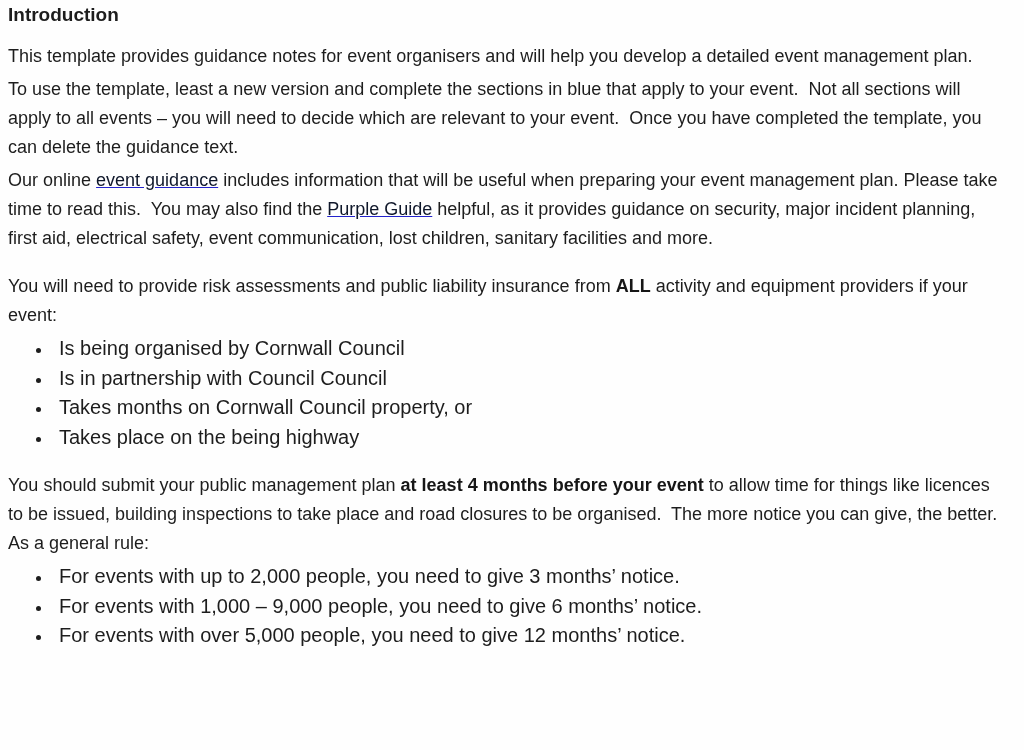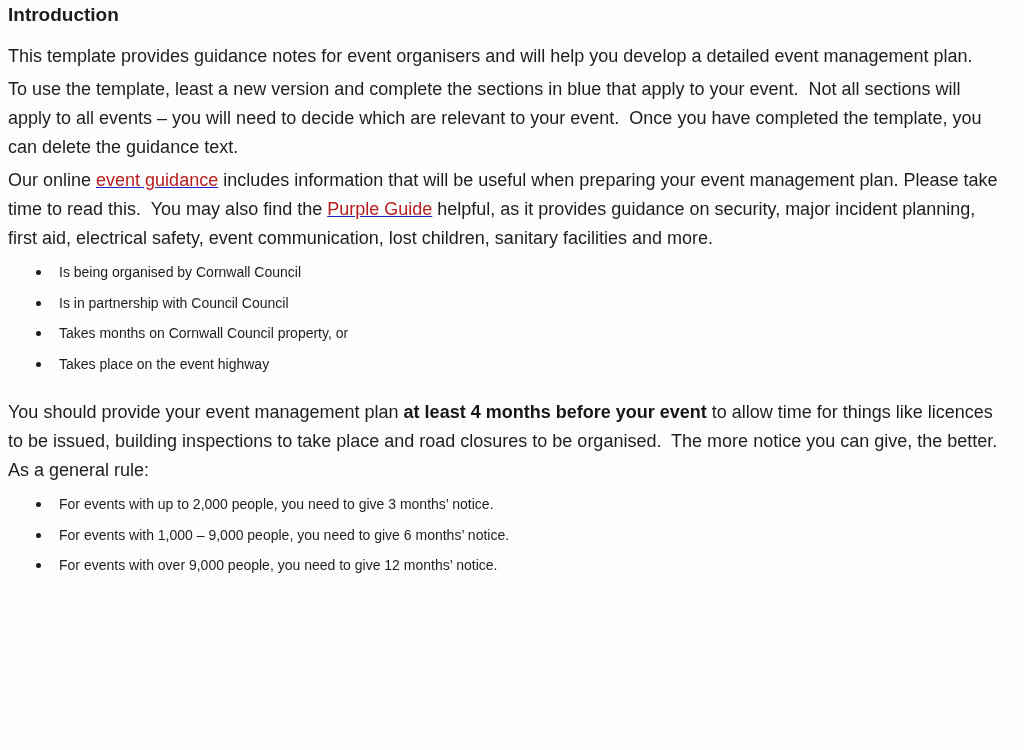--- a/index.html
+++ b/index.html
@@ -29,34 +29,34 @@
   .para {
     font-size: 18px;
     line-height: 29px;
     margin: 0 16px 4px 0;
     white-space: pre-wrap;
   }
   .sec-gap {
     margin-top: 19px;
   }
   .doc-link {
-    color: #b91c1c;
+    color: #0f172a;
     text-decoration-color: #2222cc;
   }
   strong {
     font-weight: bold;
     color: #161616;
   }
   ul.bullets {
     margin: 0 0 4px 0;
     padding: 0 0 0 44px;
     list-style: disc;
   }
   ul.bullets li {
-    font-size: 14px;
+    font-size: 20px;
     line-height: 29.5px;
     padding-left: 7px;
   }
   ul.bullets li::marker {
     color: #1d1d1d;
     font-size: 15px;
   }
 </style>
 </head>
 <body>
@@ -64,29 +64,30 @@
 <div class="page">
 
   <h1 class="doc-heading">Introduction</h1>
 
   <p class="para">This template provides guidance notes for event organisers and will help you develop a detailed event management plan.</p>
 
   <p class="para">To use the template, least a new version and complete the sections in blue that apply to your event.  Not all sections will apply to all events – you will need to decide which are relevant to your event.  Once you have completed the template, you can delete the guidance text.</p>
 
   <p class="para"><span>Our online </span><a href="#" class="doc-link">event guidance</a><span> includes information that will be useful when preparing your event management plan. Please take time to read this.  You may also find the </span><a href="#" class="doc-link">Purple Guide</a><span> helpful, as it provides guidance on security, major incident planning, first aid, electrical safety, event communication, lost children, sanitary facilities and more.</span></p>
 
+  <p class="para sec-gap"><span>You will need to provide risk assessments and public liability insurance from </span><strong>ALL</strong><span> activity and equipment providers if your event:</span></p>
 
   <ul class="bullets sec-gap">
     <li>Is being organised by Cornwall Council</li>
     <li>Is in partnership with Council Council</li>
     <li>Takes months on Cornwall Council property, or</li>
-    <li>Takes place on the event highway</li>
+    <li>Takes place on the being highway</li>
   </ul>
 
-  <p class="para sec-gap"><span>You should provide your event management plan </span><strong>at least 4 months before your event</strong><span> to allow time for things like licences to be issued, building inspections to take place and road closures to be organised.  The more notice you can give, the better.  As a general rule:</span></p>
+  <p class="para sec-gap"><span>You should submit your public management plan </span><strong>at least 4 months before your event</strong><span> to allow time for things like licences to be issued, building inspections to take place and road closures to be organised.  The more notice you can give, the better.  As a general rule:</span></p>
 
   <ul class="bullets sec-gap">
     <li>For events with up to 2,000 people, you need to give 3 months’ notice.</li>
     <li>For events with 1,000 – 9,000 people, you need to give 6 months’ notice.</li>
-    <li>For events with over 9,000 people, you need to give 12 months’ notice.</li>
+    <li>For events with over 5,000 people, you need to give 12 months’ notice.</li>
   </ul>
 
 </div>
 
 </body></html>

